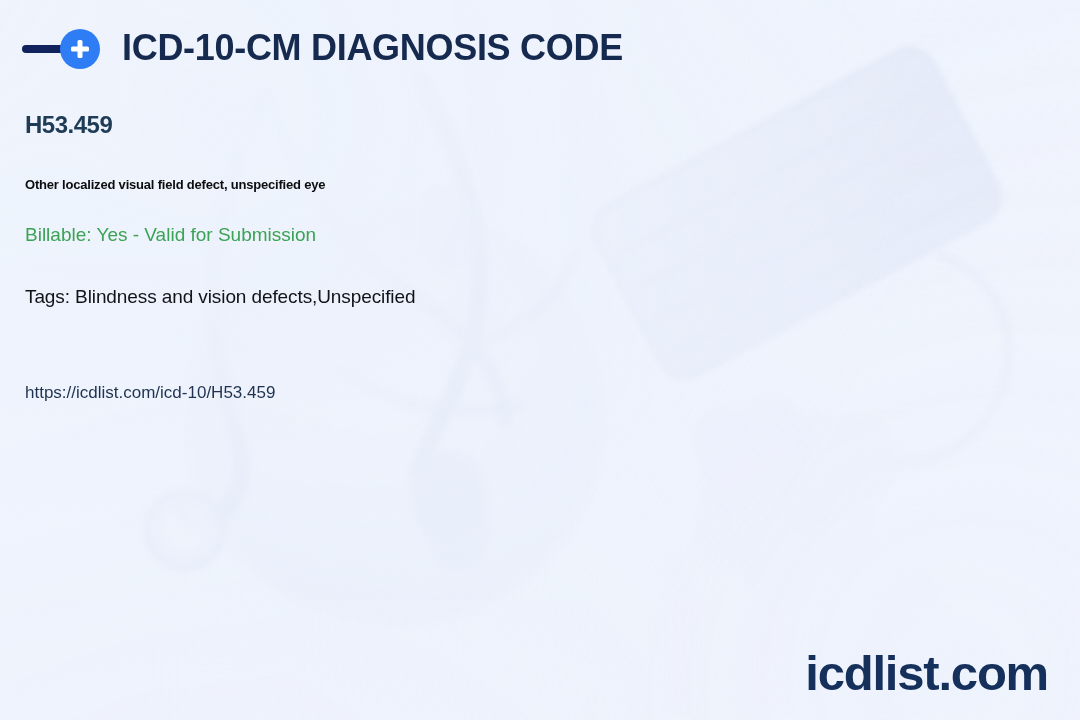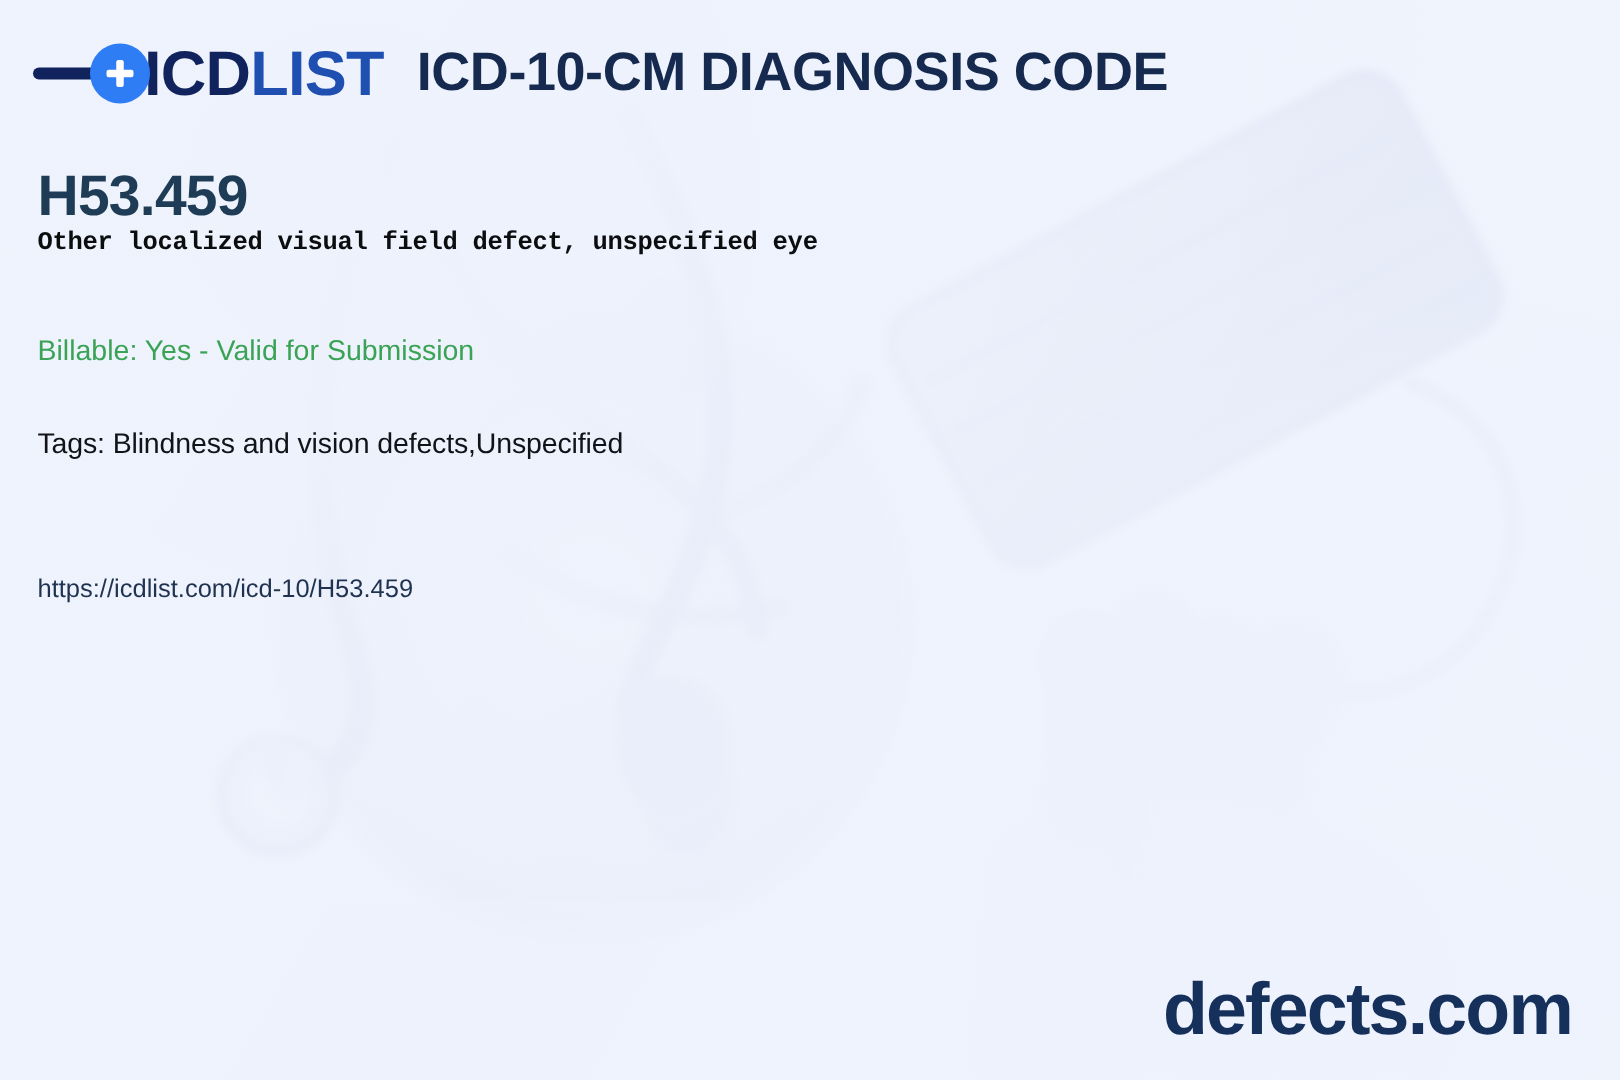--- a/index.html
+++ b/index.html
@@ -114,35 +114,34 @@
     letter-spacing: -0.3px;
     white-space: nowrap;
     padding-bottom: 2px;
   }
 
   
   #code-value {
     position: absolute;
     left: 25px;
     top: 112px;
-    font-size: 38px;
+    font-size: 24px;
     font-weight: 700;
     color: #1f3c56;
     letter-spacing: -0.5px;
     line-height: 1.05;
   }
   #code-description {
     position: absolute;
     left: 25px;
-    top: 153px;
-    font-size: 17px;
+    top: 177px;
+    font-size: 13px;
     font-weight: 700;
     color: #0c0d0f;
     letter-spacing: -0.2px;
-    font-family: Liberation Mono, monospace;
   }
   #billable-status {
     position: absolute;
     left: 25px;
     top: 224px;
     font-size: 19px;
     font-weight: 400;
     color: #3aa355;
     letter-spacing: 0px;
   }
@@ -283,32 +282,31 @@
 
   <div id="bg-wash"></div>
 
   <div id="content">
 
     <div id="header">
 
       <div id="logo">
         <span class="logo-dash"></span>
         <span class="logo-plus"></span>
-        <span class="logo-word"><span class="logo-icd">ICD</span><span class="logo-list">LIST</span></span>
       </div>
 
       <div id="header-title">ICD-10-CM DIAGNOSIS CODE</div>
     </div>
 
     <div id="code-value">H53.459</div>
 
     <div id="code-description">Other localized visual field defect, unspecified eye</div>
 
     <div id="billable-status">Billable: Yes - Valid for Submission</div>
 
     <div id="tags-line">Tags: Blindness and vision defects,Unspecified</div>
 
     <div id="source-url">https://icdlist.com/icd-10/H53.459</div>
 
-    <div id="brand-footer">defects.com</div>
+    <div id="brand-footer">icdlist.com</div>
 
   </div>
 </div>
 
 </body></html>

